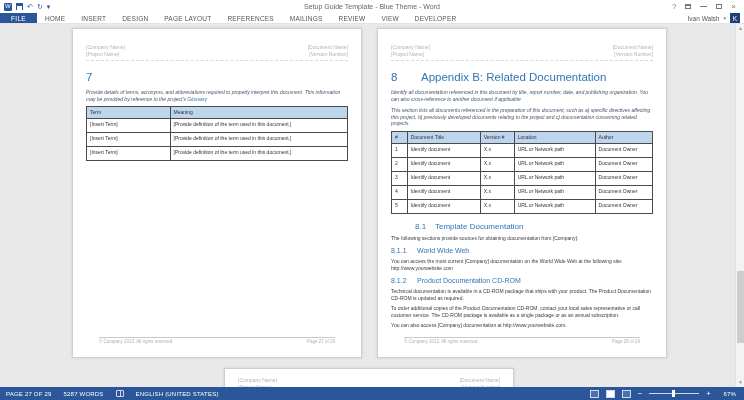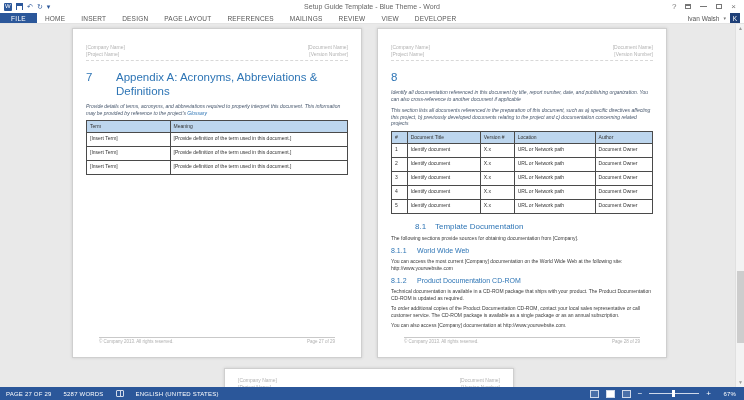--- a/index.html
+++ b/index.html
@@ -139,21 +139,20 @@
           <div>[Company Name]</div>
           <div>[Project Name]</div>
         </div>
         <div class="col right">
           <div>[Document Name]</div>
           <div>[Version Number]</div>
         </div>
       </div>
       <div class="h1">
         <span class="num">7</span>
-        <span class="txt">Appendix A: Acronyms, Abbreviations &amp; Definitions</span>
       </div>
       <div class="instr">
         <span>Provide details of terms, acronyms, and abbreviations required to properly interpret this document. This information may be provided by reference to the project's </span><span class="link">Glossary</span>
       </div>
       <table class="doc">
         <thead>
           <tr>
             <th class="t-term">Term</th>
             <th class="t-meaning">Meaning</th>
           </tr>
@@ -190,20 +189,21 @@
           <div>[Company Name]</div>
           <div>[Project Name]</div>
         </div>
         <div class="col right">
           <div>[Document Name]</div>
           <div>[Version Number]</div>
         </div>
       </div>
       <div class="h1">
         <span class="num">8</span>
+        <span class="txt">Appendix B: Related Documentation</span>
       </div>
       <div class="instr">Identify all documentation referenced in this document by title, report number, date, and publishing organization. You can also cross-reference to another document if applicable</div>
       <div class="instr">This section lists all documents referenced in the preparation of this document, such as a) specific directives affecting this project, b) previously developed documents relating to the project and c) documentation concerning related projects</div>
       <table class="doc">
         <thead>
           <tr>
             <th class="t-no">#</th>
             <th class="t-title">Document Title</th>
             <th class="t-ver">Version #</th>
             <th class="t-loc">Location</th>

